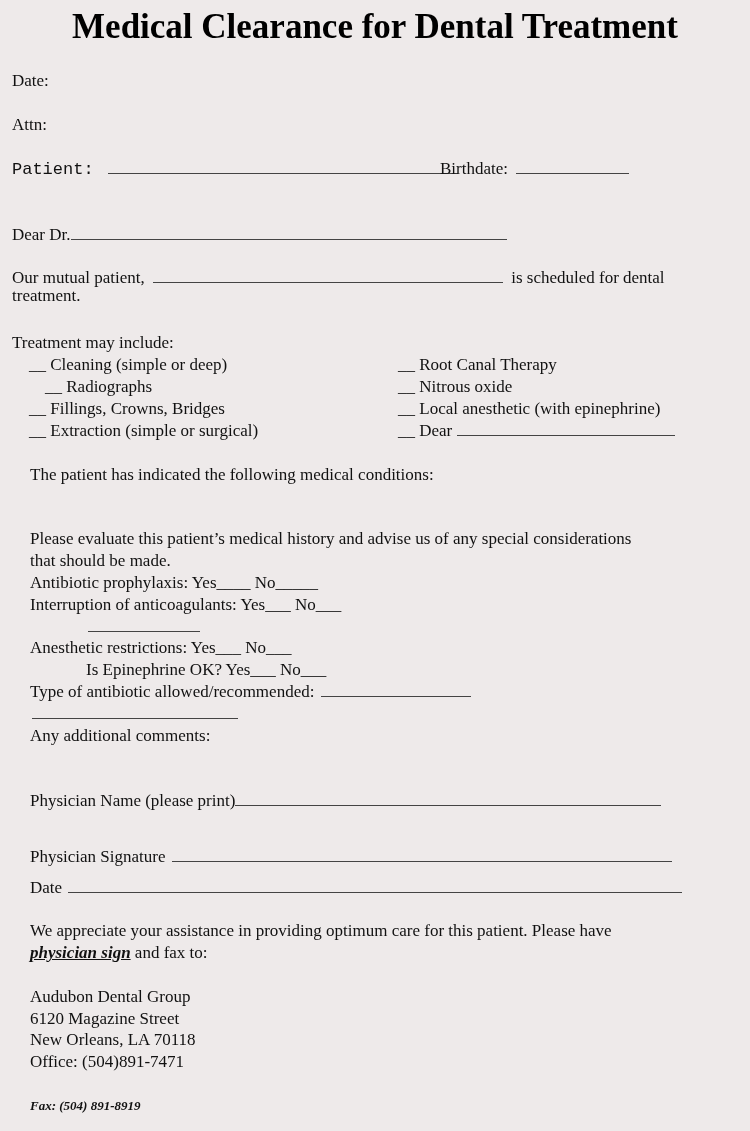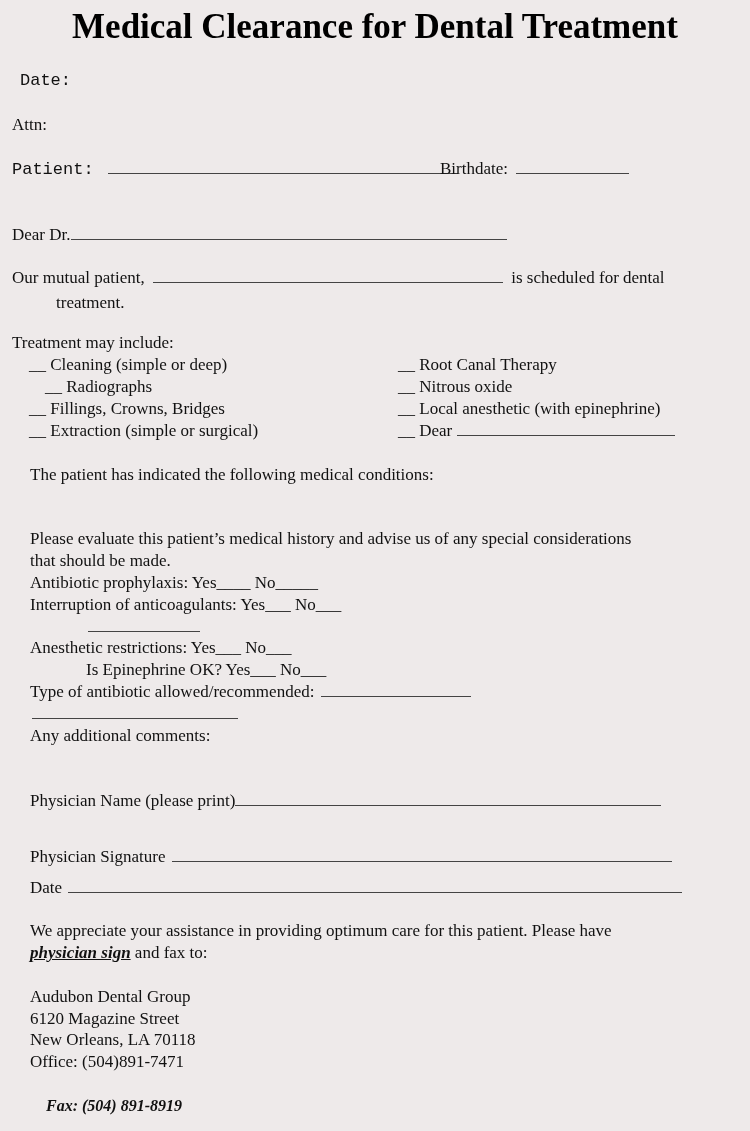--- a/index.html
+++ b/index.html
@@ -11,49 +11,49 @@
       position: relative;
       font-size: 17px;
     }
     .abs { position: absolute; white-space: nowrap; line-height: 20px; }
     .title {
       position: absolute; left: 0; width: 750px; top: 6px; text-align: center;
       font-weight: bold; font-size: 35px; line-height: 42px; color: #000;
     }
     .line { display: inline-block; border-bottom: 1px solid #444; height: 14px; vertical-align: baseline; }
     .bi { font-weight: bold; font-style: italic; text-decoration: underline; }
-    .fax { font-weight: bold; font-style: italic; font-size: 16px; margin-left: 16px; }
+    .fax { font-weight: bold; font-style: italic; font-size: 13px; }
   </style>
 </head>
 <body>
 
 <div class="title">Medical Clearance for Dental Treatment</div>
 
-<div class="abs" style="left:20px;top:71px;font-family:Liberation Mono, monospace;">Date:</div>
+<div class="abs" style="left:12px;top:71px;">Date:</div>
 <div class="abs" style="left:12px;top:115px;">Attn:</div>
 
 <div class="abs" style="left:12px;top:159px;font-family:Liberation Mono, monospace;">
   <span>Patient:</span>
   <span class="line" style="width:350px;margin-left:4px;"></span>
 </div>
 <div class="abs" style="left:440px;top:159px;">
   <span>Birthdate:</span>
   <span class="line" style="width:113px;margin-left:4px;"></span>
 </div>
 
 <div class="abs" style="left:12px;top:225px;">
   <span>Dear Dr.</span><span class="line" style="width:436px;"></span>
 </div>
 
 <div class="abs" style="left:12px;top:268px;">
   <span>Our mutual patient,</span>
   <span class="line" style="width:350px;margin:0 4px;"></span>
   <span>is scheduled for dental</span>
 </div>
-<div class="abs" style="left:12px;top:293px;margin-left:44px;">treatment.</div>
+<div class="abs" style="left:12px;top:286px;">treatment.</div>
 
 <div class="abs" style="left:12px;top:333px;">Treatment may include:</div>
 
 <div class="abs" style="left:29px;top:355px;"><span>__</span> <span>Cleaning (simple or deep)</span></div>
 <div class="abs" style="left:45px;top:377px;"><span>__</span> <span>Radiographs</span></div>
 <div class="abs" style="left:29px;top:399px;"><span>__</span> <span>Fillings, Crowns, Bridges</span></div>
 <div class="abs" style="left:29px;top:421px;"><span>__</span> <span>Extraction (simple or surgical)</span></div>
 
 <div class="abs" style="left:398px;top:355px;"><span>__</span> <span>Root Canal Therapy</span></div>
 <div class="abs" style="left:398px;top:377px;"><span>__</span> <span>Nitrous oxide</span></div>

